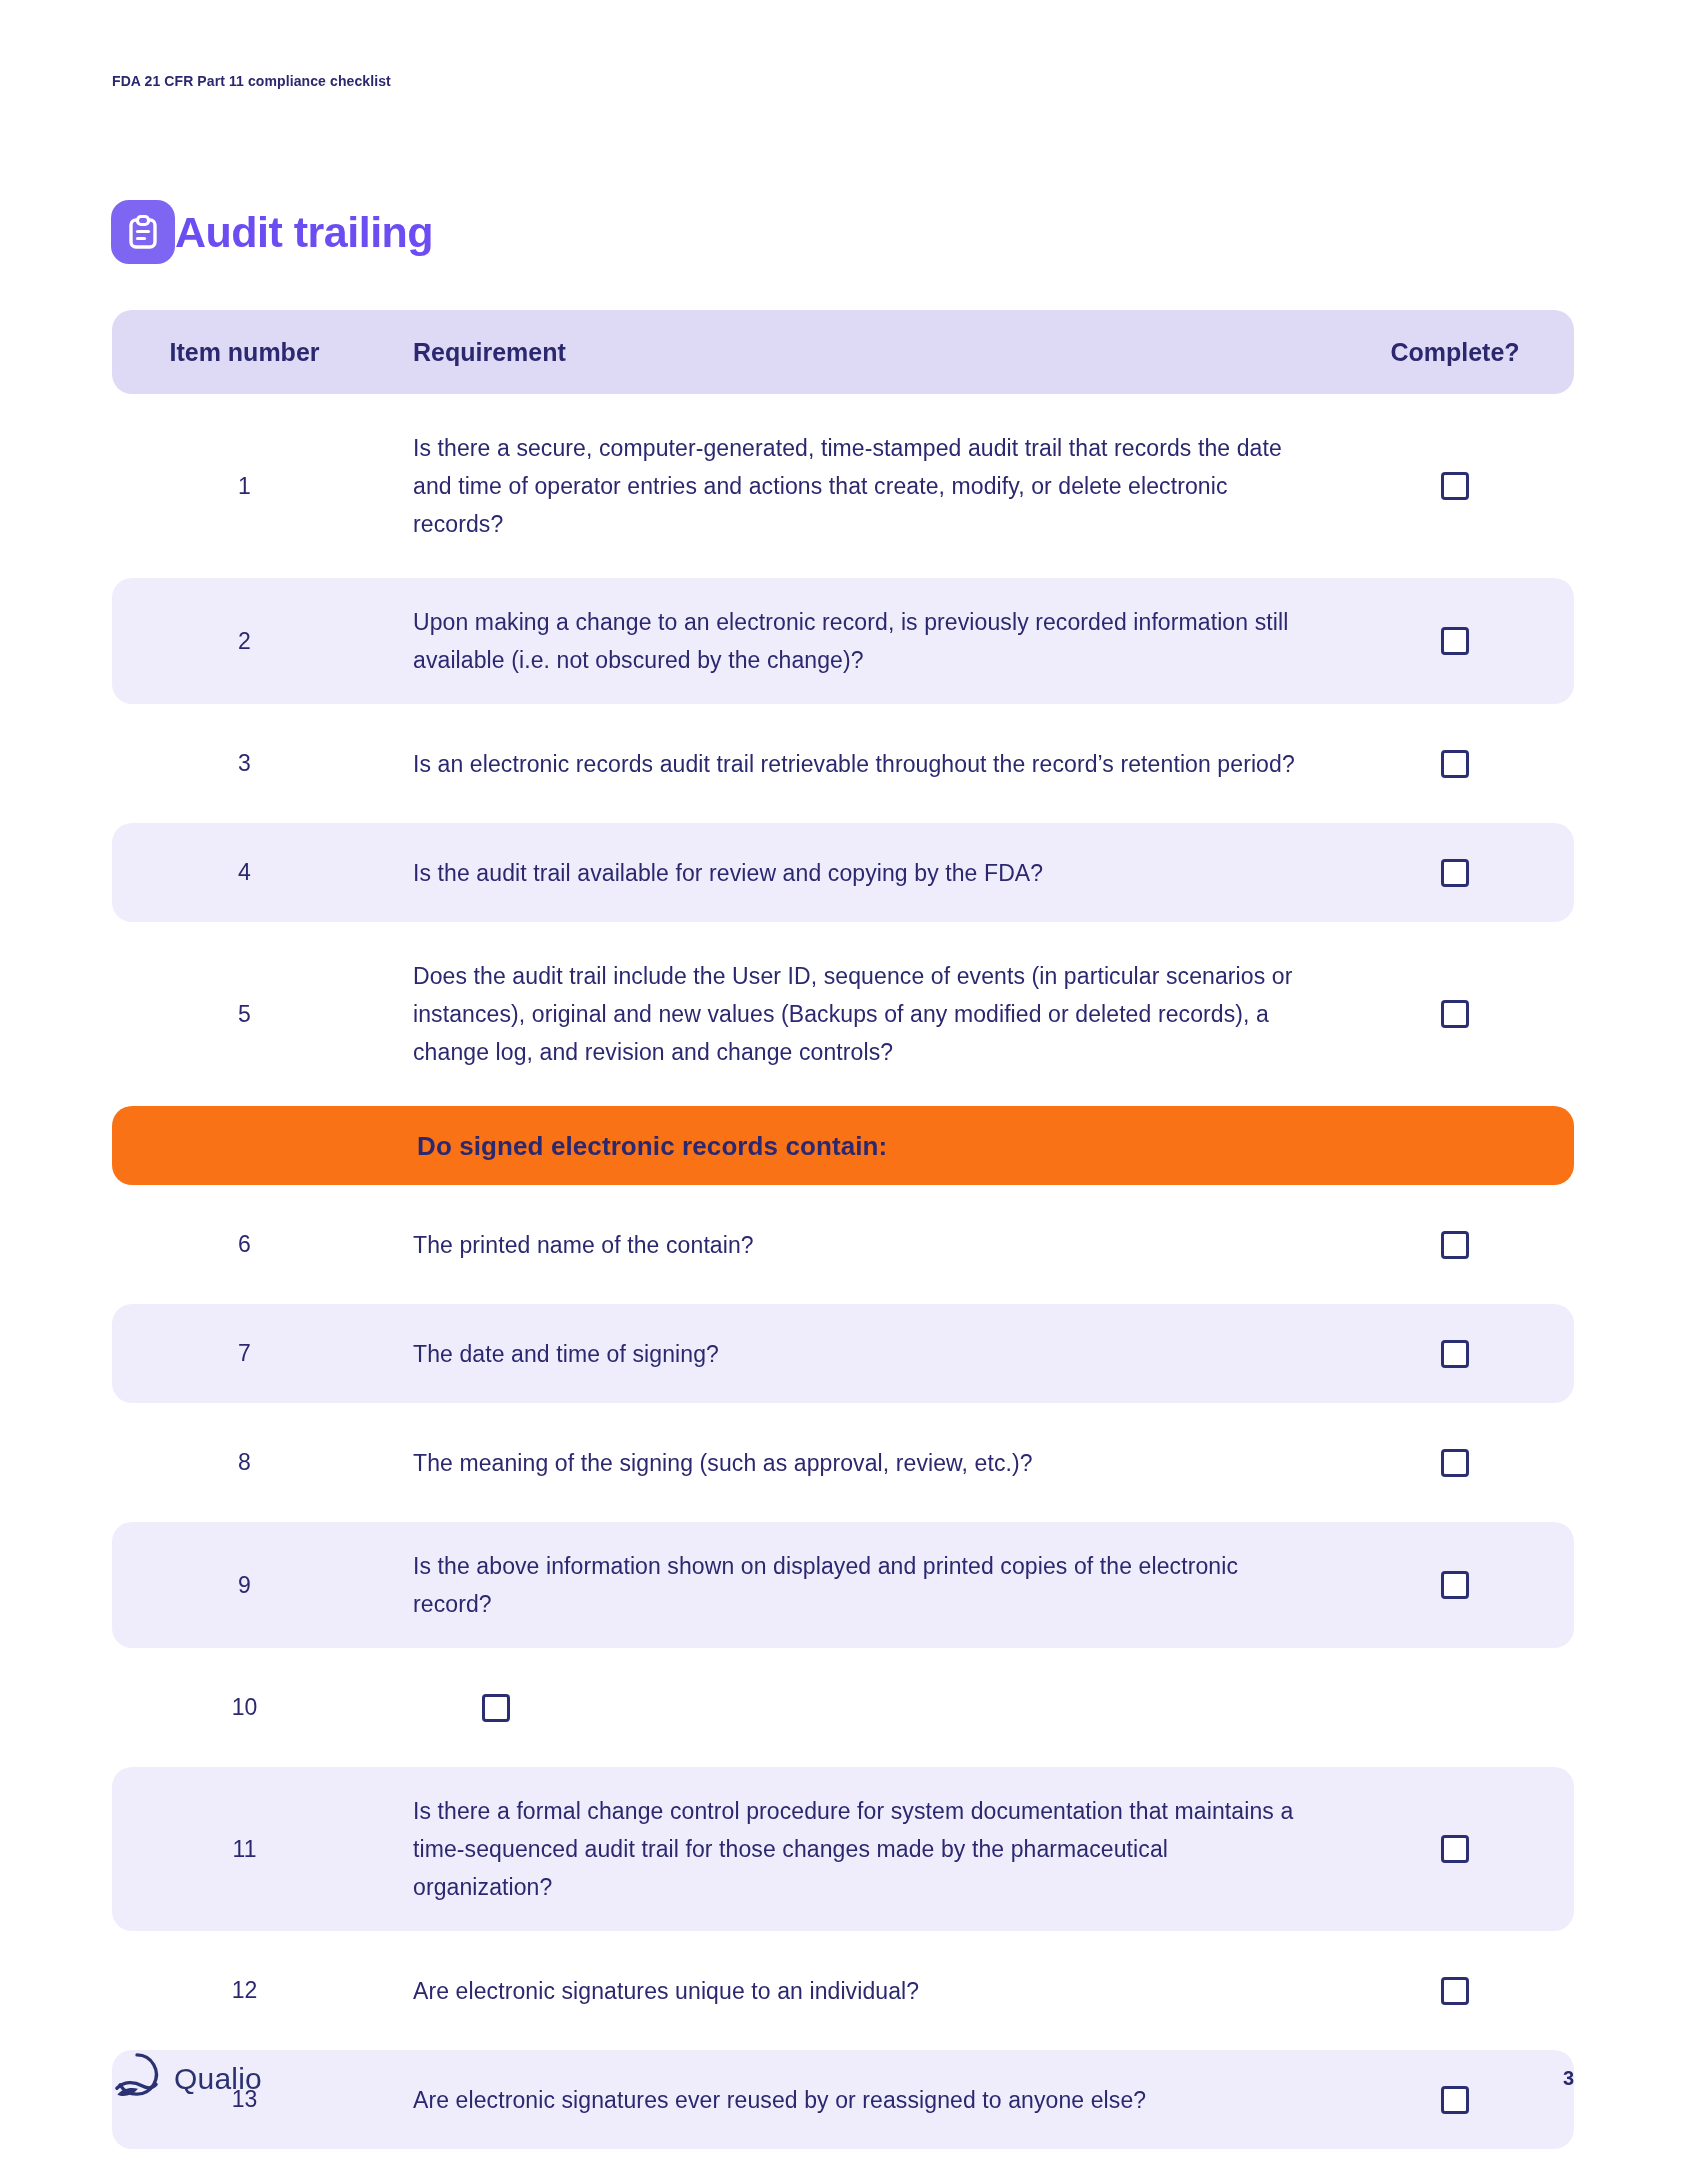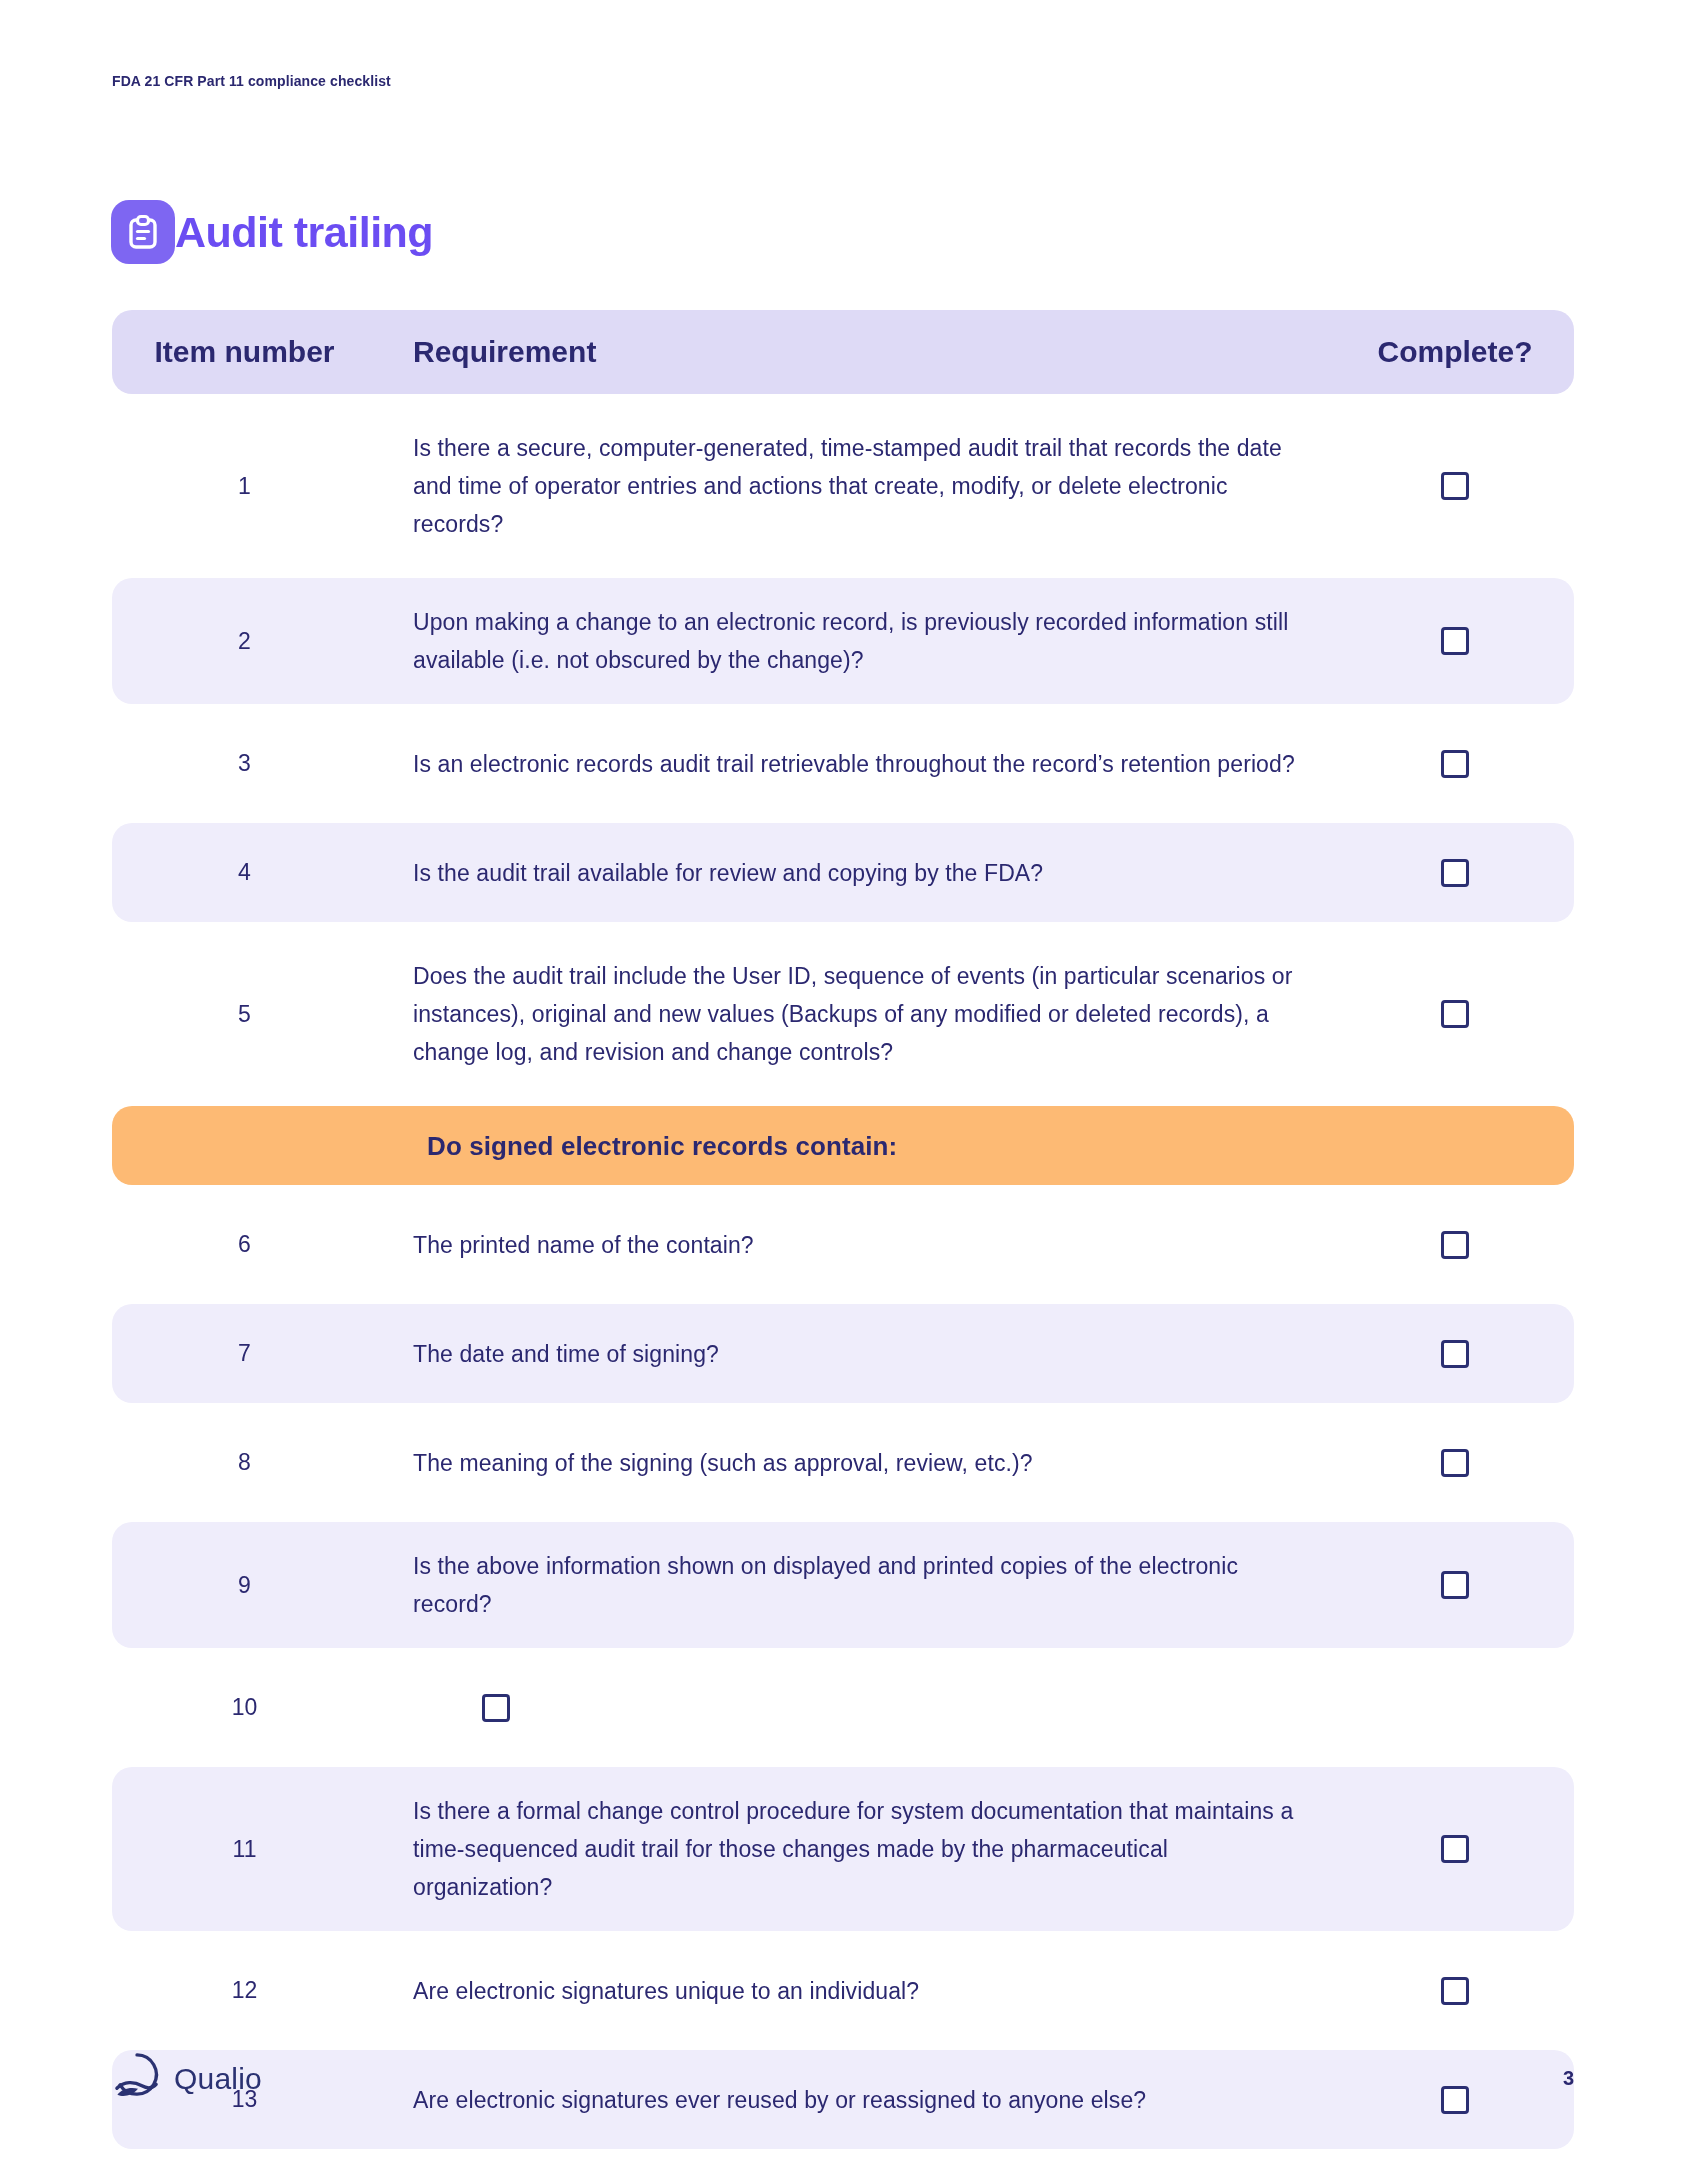--- a/index.html
+++ b/index.html
@@ -53,21 +53,21 @@
     border-radius: 20px;
     display: flex;
     align-items: center;
     margin-bottom: 10px;
     background: transparent;
   }
   .thead {
     background: #dedaf6;
     min-height: 84px;
     font-weight: bold;
-    font-size: 30px;
+    font-size: 25px;
   }
   .col-item {
     width: 265px;
     flex: 0 0 auto;
     text-align: center;
   }
   .col-req {
     flex: 1 1 auto;
     padding-left: 36px;
     padding-right: 40px;
@@ -95,23 +95,23 @@
   .checkbox {
     width: 28px;
     height: 28px;
     border: 3px solid #2b2f72;
     border-radius: 4px;
     background: #ffffff;
     display: inline-block;
     cursor: pointer;
   }
   .row.subheader-row {
-    background: #fdba74;
+    background: #f97316;
     min-height: 79px;
-    padding: 20px 14px;
+    padding: 20px 4px;
   }
   .row.subheader-row .req-text {
     font-weight: bold;
     font-size: 26px;
     max-width: none;
   }
   .page-footer {
     position: absolute;
     left: 112px;
     right: 109px;

